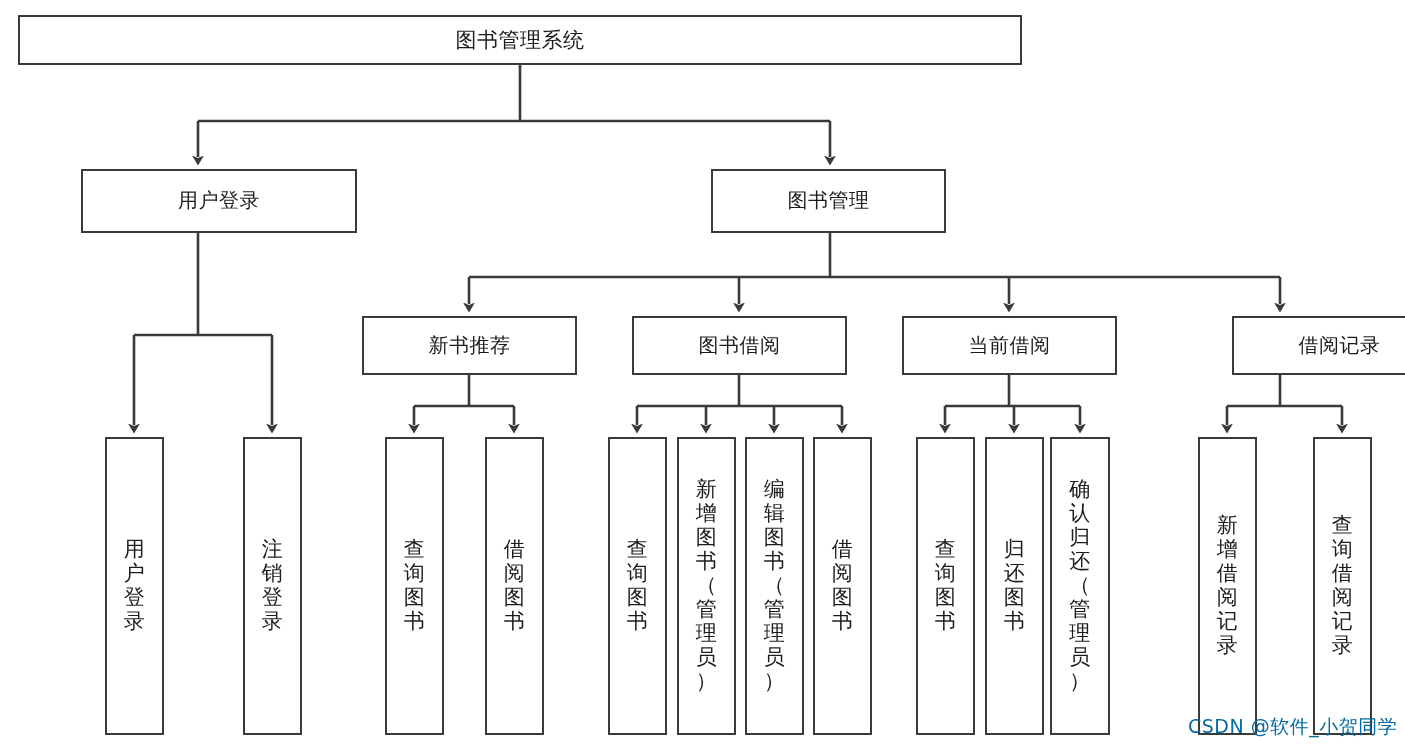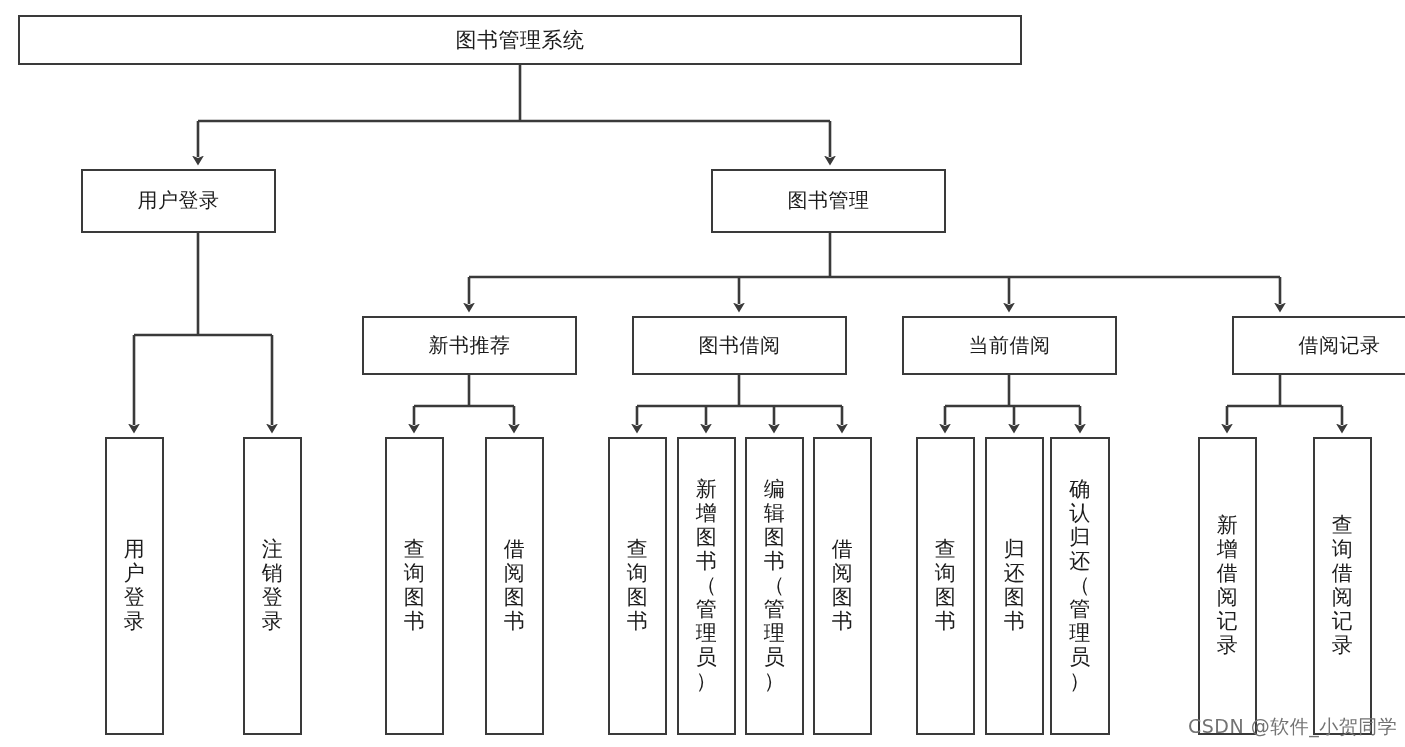--- a/index.html
+++ b/index.html
@@ -60,21 +60,21 @@
   }
   .node.leaf .node-label {
     font-size: 21px;
     line-height: 1.14;
     writing-mode: horizontal-tb;
     width: 100%;
   }
   .watermark {
     position: absolute;
     font-size: 19px;
-    color: #737373;
+    color: #0369a1;
     letter-spacing: 0.5px;
     white-space: nowrap;
     z-index: 3;
     user-select: none;
   }
 </style>
 </head>
 <body>
 
 <div id="canvas">
@@ -127,21 +127,21 @@
       <path d="M1227,406 L1342,406"></path>
       <path d="M1227,406 L1227,425" marker-end="url(#arrow)"></path>
       <path d="M1342,406 L1342,425" marker-end="url(#arrow)"></path>
     </g>
   </svg>
 
   <div class="node level-root" style="left:18px; top:15px; width:1004px; height:50px;">
     <span class="node-label">图书管理系统</span>
   </div>
 
-  <div class="node level-1" style="left:81px; top:169px; width:195px; height:64px;">
+  <div class="node level-1" style="left:81px; top:169px; width:276px; height:64px;">
     <span class="node-label">用户登录</span>
   </div>
 
   <div class="node level-1" style="left:711px; top:169px; width:235px; height:64px;align-items:center;">
     <span class="node-label">图书管理</span>
   </div>
 
   <div class="node level-2" style="left:362px; top:316px; width:215px; height:59px;justify-content:center;">
     <span class="node-label">新书推荐</span>
   </div>

